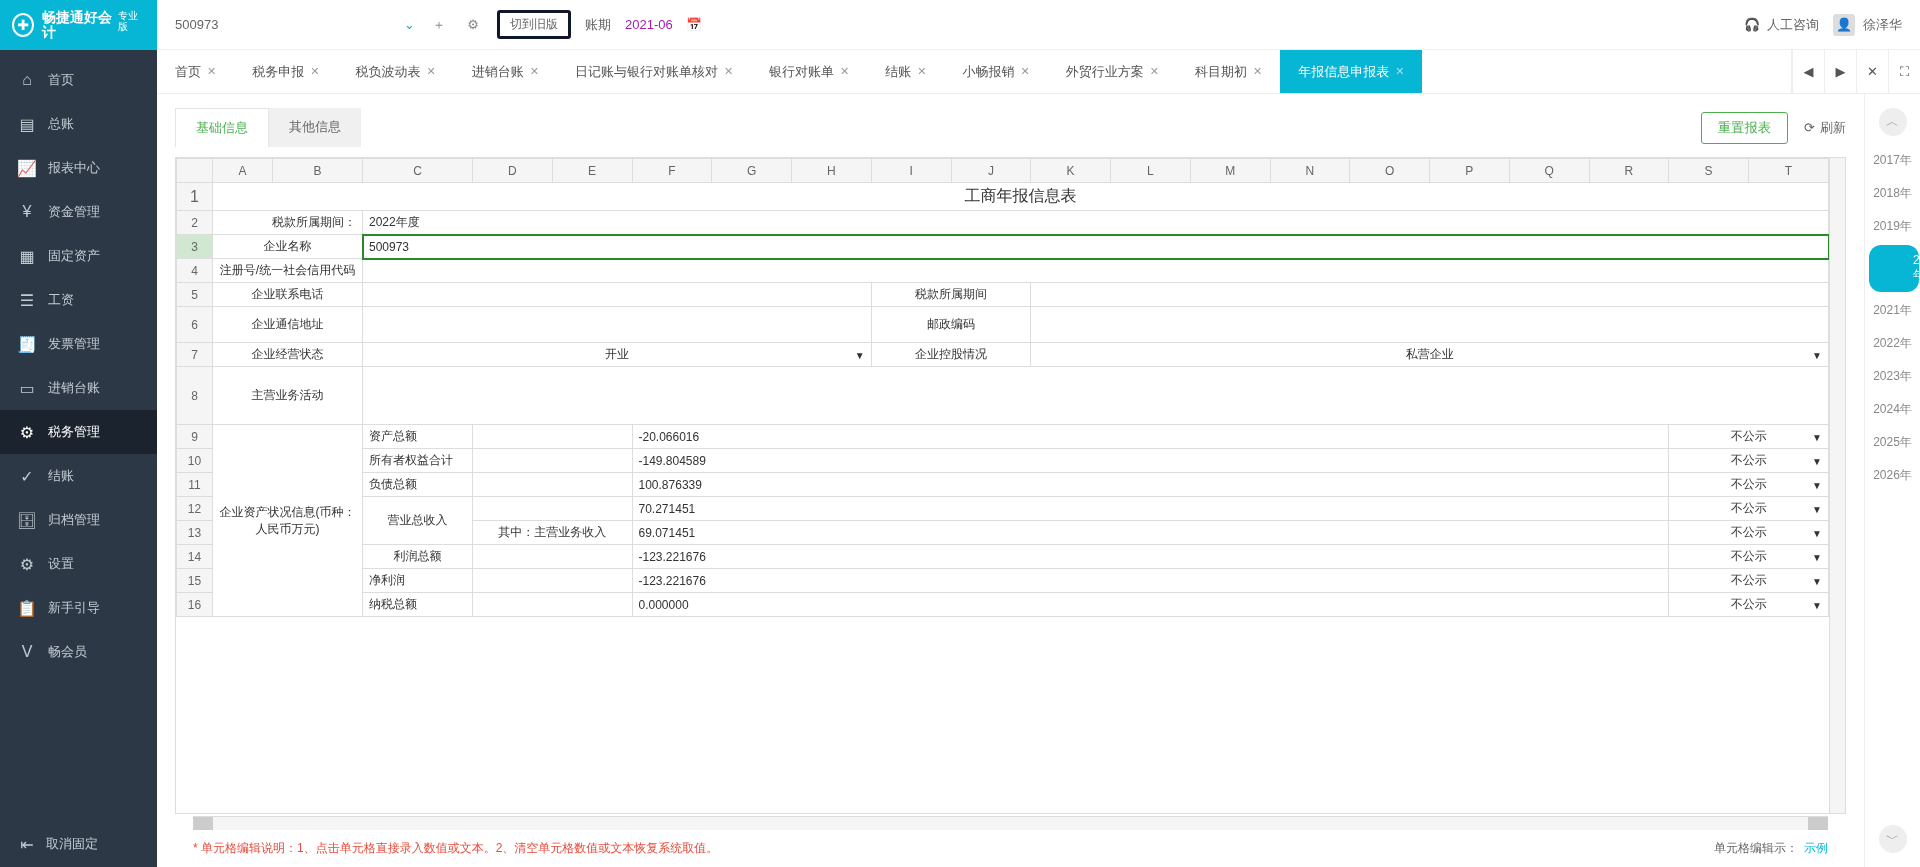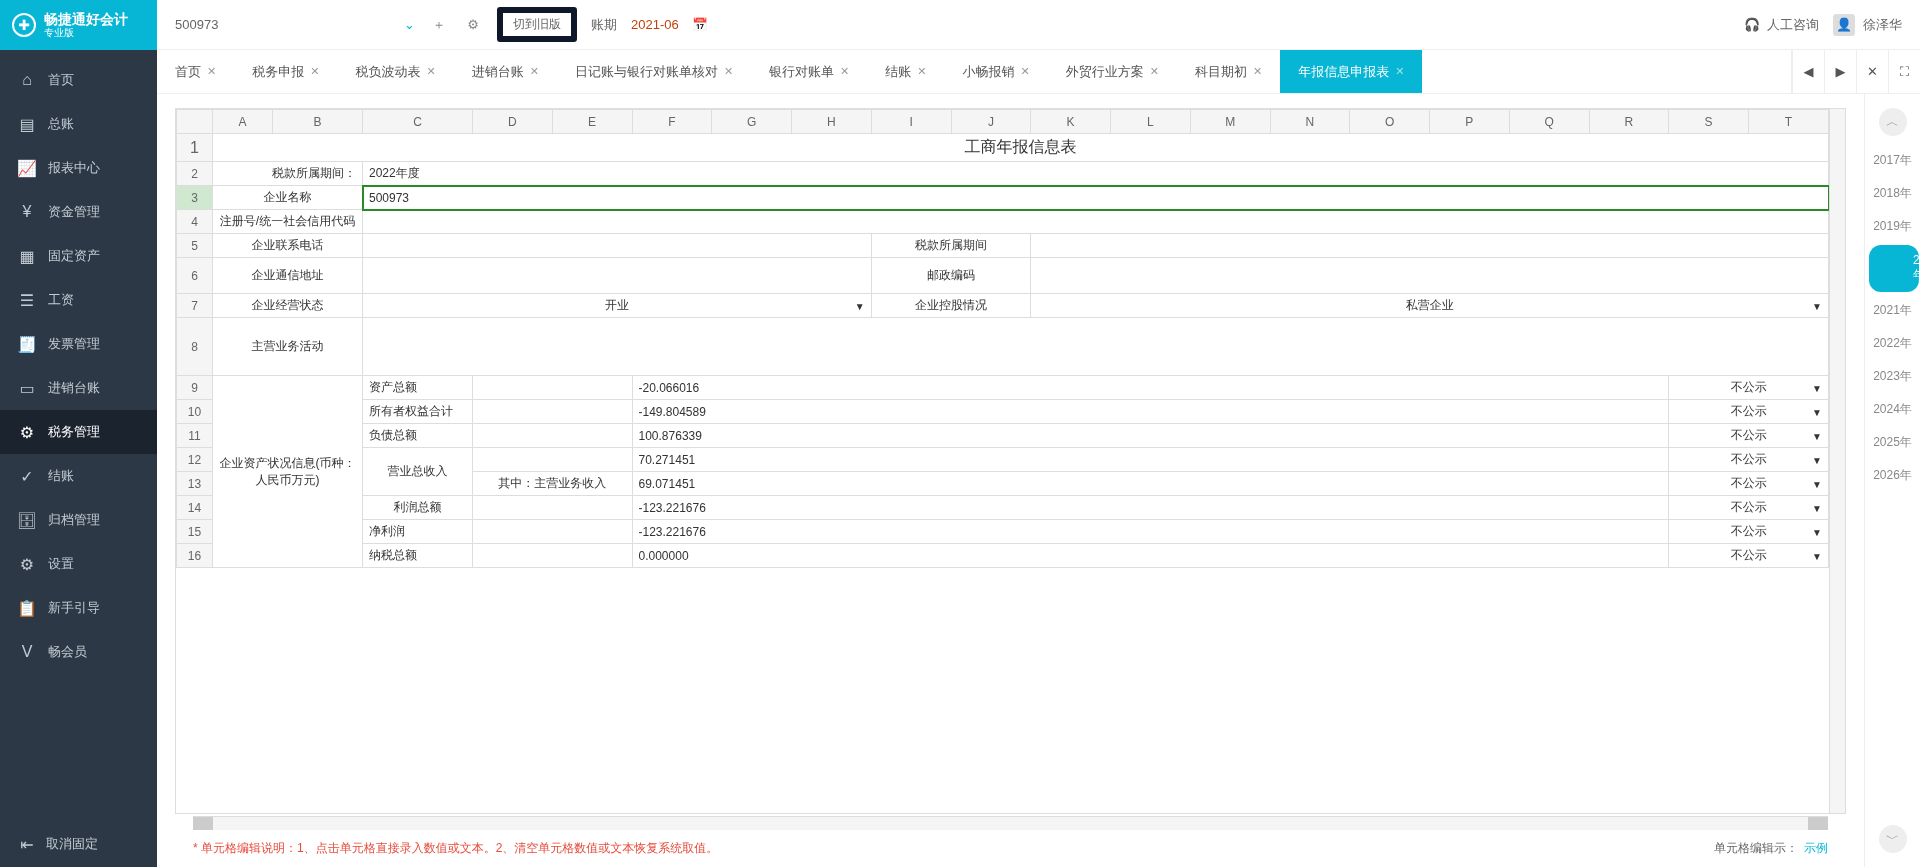--- a/index.html
+++ b/index.html
@@ -4,40 +4,40 @@
   <style>
     * { box-sizing: border-box; margin: 0; padding: 0; }
     body { font-family: "Microsoft YaHei", Arial, sans-serif; font-size: 13px; color: #333; background: #fff; overflow: hidden; }
     
     .app { display: flex; height: 867px; width: 1920px; }
     
     
     .sidebar { width: 157px; background: #2c3845; color: #c3cbd3; display: flex; flex-direction: column; }
     .logo-area { height: 50px; background: #06b6d4; color: #fff; display: flex; align-items: center; padding: 0 12px; gap: 8px; }
     .logo-icon { width: 24px; height: 24px; border: 2px solid #fff; border-radius: 50%; display: flex; align-items: center; justify-content: center; font-size: 14px; }
-    .logo-text { display: flex; flex-direction: column; line-height: 1.1; }
+    .logo-text { display: flex; flex-direction: row; line-height: 1.1; }
     .logo-main { font-size: 14px; font-weight: bold; }
     .logo-sub { font-size: 10px; }
     .nav-items { flex: 1; padding-top: 8px; }
     .nav-item { display: flex; align-items: center; gap: 12px; padding: 13px 18px; cursor: pointer; color: #c3cbd3; }
     .nav-item.active { background: #1a232e; color: #fff; }
     .nav-icon { width: 18px; height: 18px; display: inline-flex; align-items: center; justify-content: center; font-size: 16px; }
     .nav-footer { padding: 14px 18px; display: flex; align-items: center; gap: 10px; cursor: pointer; }
     
     
     .main { flex: 1; display: flex; flex-direction: column; }
     
     
     .top-header { height: 50px; display: flex; align-items: center; padding: 0 18px; gap: 14px; border-bottom: 1px solid #eee; }
     .company-select { flex: 0 0 auto; width: 240px; display: flex; align-items: center; justify-content: space-between; color: #666; cursor: pointer; }
     .chevron { color: #06b6d4; }
     .hdr-icon { width: 20px; height: 20px; display: inline-flex; align-items: center; justify-content: center; color: #888; cursor: pointer; }
-    .old-version-btn { border: 6px solid #0f172a; padding: 3px 10px; border-radius: 3px; color: #666; cursor: pointer; font-size: 12px; }
+    .old-version-btn { border: 3px solid #0f172a; padding: 3px 10px; border-radius: 3px; color: #666; cursor: pointer; font-size: 12px; }
     .period-label { color: #666; }
-    .period-value { color: #c2410c; }
+    .period-value { color: #a21caf; }
     .calendar-icon { color: #06b6d4; cursor: pointer; }
     .header-spacer { flex: 1; }
     .support-link { display: flex; align-items: center; gap: 6px; color: #666; cursor: pointer; }
     .user-area { display: flex; align-items: center; gap: 8px; color: #666; cursor: pointer; }
     .avatar { width: 22px; height: 22px; background: #ddd; border-radius: 3px; display: inline-flex; align-items: center; justify-content: center; }
     
     
     .tabs-row { height: 44px; display: flex; align-items: stretch; border-bottom: 1px solid #eee; position: relative; }
     .tabs-container { flex: 1; display: flex; align-items: stretch; overflow: hidden; }
     .tab { display: flex; align-items: center; padding: 0 18px; gap: 6px; color: #555; cursor: pointer; white-space: nowrap; position: relative; }
@@ -245,20 +245,33 @@
       <div class="tab-controls">
         <div class="tab-ctrl-btn">◀</div>
         <div class="tab-ctrl-btn">▶</div>
         <div class="tab-ctrl-btn">✕</div>
         <div class="tab-ctrl-btn">⛶</div>
       </div>
     </div>
 
     <div class="content">
       <div class="content-main">
+        <div class="subtabs-row">
+          <div class="subtabs" id="subtabs">
+              <div class="subtab active">基础信息</div>
+              <div class="subtab">其他信息</div>
+            </div>
+          <div class="actions">
+            <button class="reset-btn">重置报表</button>
+            <div class="refresh-btn">
+              <span>⟳</span>
+              <span>刷新</span>
+            </div>
+          </div>
+        </div>
 
         <div class="sheet-wrapper">
           <div class="sheet-scroll">
             <table class="sheet" id="sheet">
               <thead>
                 <tr id="col-headers">
                     <th class="corner"></th>
                     <th class="col-A">A</th>
                     <th class="col-B">B</th>
                     <th class="col-C">C</th>

